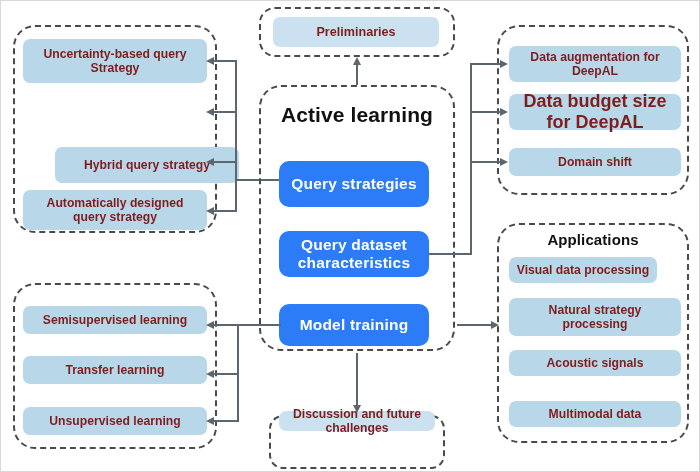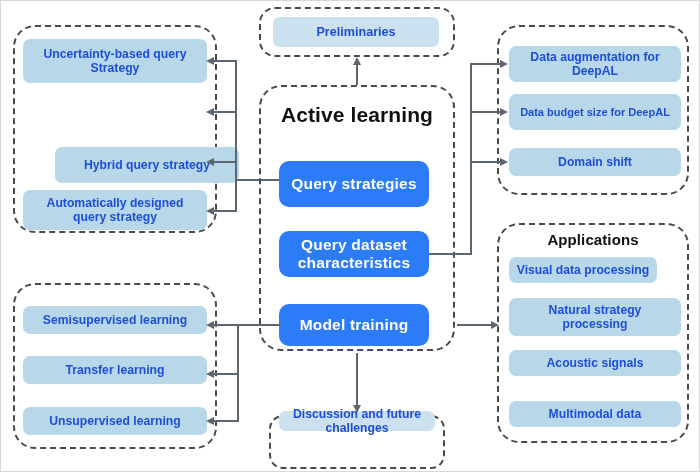--- a/index.html
+++ b/index.html
@@ -29,21 +29,21 @@
   .node{
     position:absolute;
     box-sizing:border-box;
     border-radius:7px;
     display:flex;
     align-items:center;
     justify-content:center;
     text-align:center;
     line-height:1.18;
     font-weight:bold;
-    color:#1d4ed8;
+    color:#7f1d1d;
     padding:2px 6px;
     white-space:pre-line;
   }
   .node.light{background:#b8d8ea;}
   .node.pale{background:#cbe1ef;}
   .node.primary{
     background:#2b7cf6;
     color:#ffffff;
     border-radius:10px;
     font-size:15.5px;
@@ -117,21 +117,21 @@
   <div class="node primary" style="left:278px;top:160px;width:150px;height:46px;">Query strategies</div>
 
   <div class="node primary" style="left:278px;top:230px;width:150px;height:46px;">Query dataset characteristics</div>
 
   <div class="node primary" style="left:278px;top:303px;width:150px;height:42px;">Model training</div>
 
   <div class="group" style="left:496px;top:24px;width:192px;height:170px;"></div>
 
   <div class="node light" style="left:508px;top:45px;width:172px;height:36px;font-size:12.2px;">Data augmentation  for DeepAL</div>
 
-  <div class="node light" style="left:508px;top:93px;width:172px;height:36px;font-size:11px;">Data budget size for DeepAL</div>
+  <div class="node light" style="left:508px;top:93px;width:172px;height:36px;font-size:18px;">Data budget size for DeepAL</div>
 
   <div class="node light" style="left:508px;top:147px;width:172px;height:28px;font-size:12.2px;">Domain shift</div>
 
   <div class="line hline" style="left:428px;top:252px;width:43px;"></div>
   <div class="line vline" style="left:469px;top:62px;height:192px;"></div>
 
   <div class="line hline" style="left:469px;top:62px;width:32px;"></div>
   <div class="arrow arrow-right" style="left:499px;top:58.5px;"></div>
 
   <div class="line hline" style="left:469px;top:110px;width:32px;"></div>

